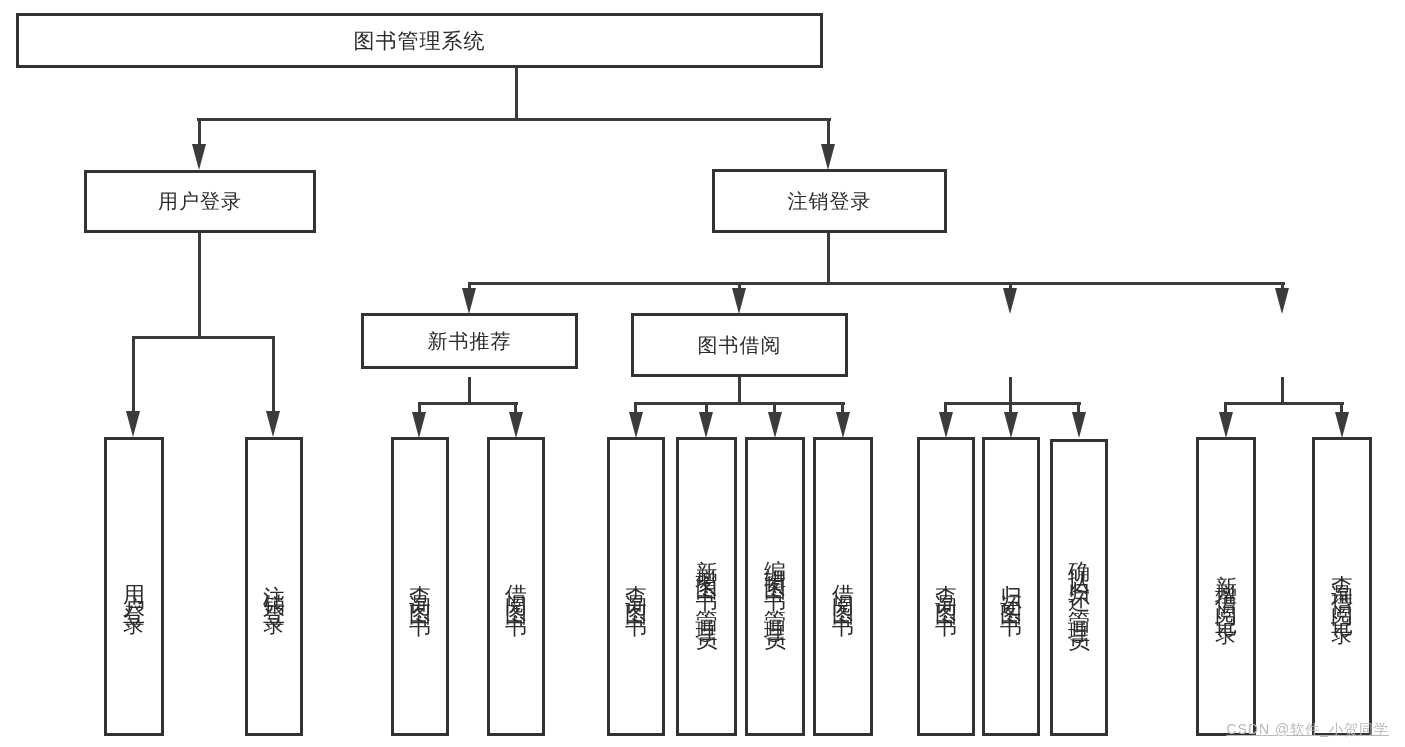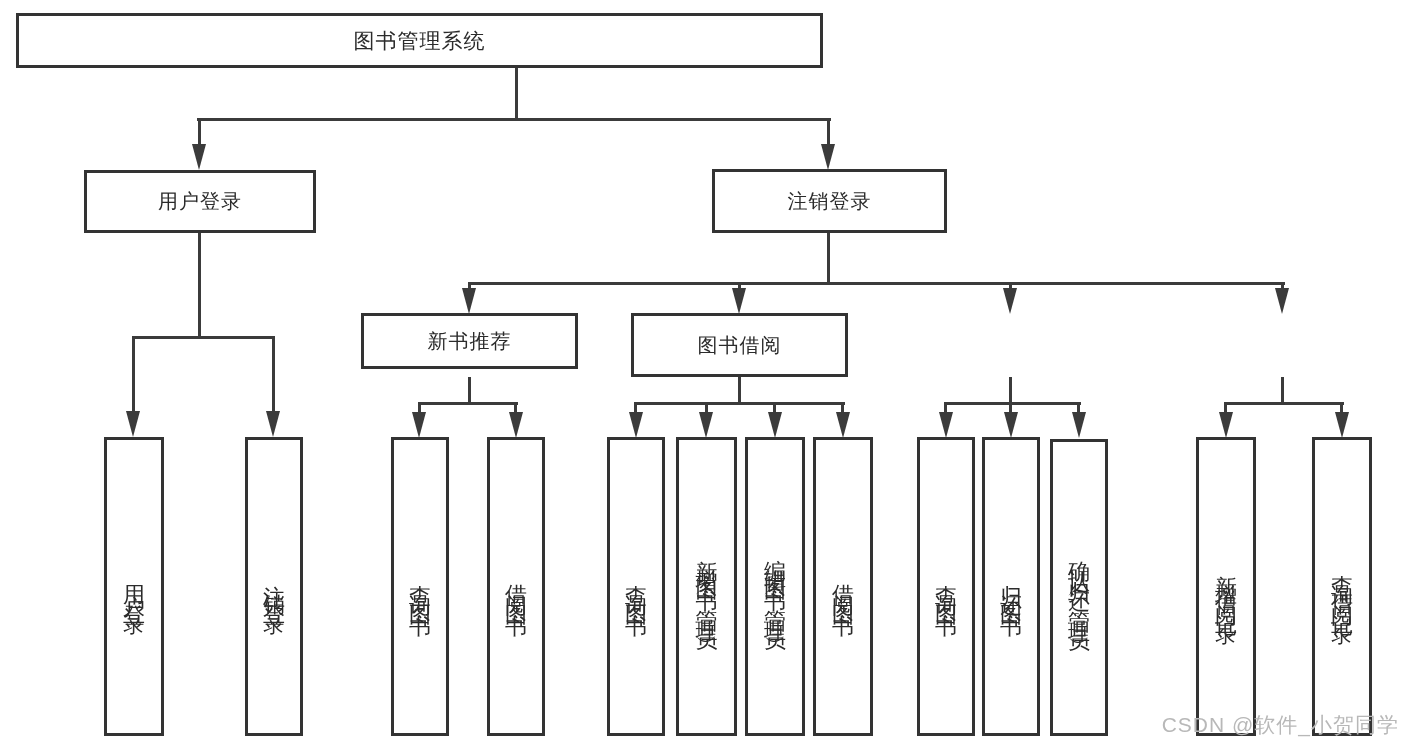--- a/index.html
+++ b/index.html
@@ -41,25 +41,26 @@
   .arrow{
     position:absolute;
     width:0;height:0;
     border-left:7px solid transparent;
     border-right:7px solid transparent;
     border-top:26px solid #3b3b3b;
   }
   
   .watermark{
     position:absolute;
-    right:6px;bottom:8px;
-    font-size:21px;
+    right:16px;bottom:8px;
+    font-size:14px;
     color:#b8b8b8;
     letter-spacing:1px;
     white-space:nowrap;
+    text-decoration:underline;
   }
 </style>
 </head>
 <body>
 
 <div id="canvas">
 
   <div class="node h root" style="left:16px;top:13px;width:807px;height:55px">
     <span>图书管理系统</span>
   </div>

